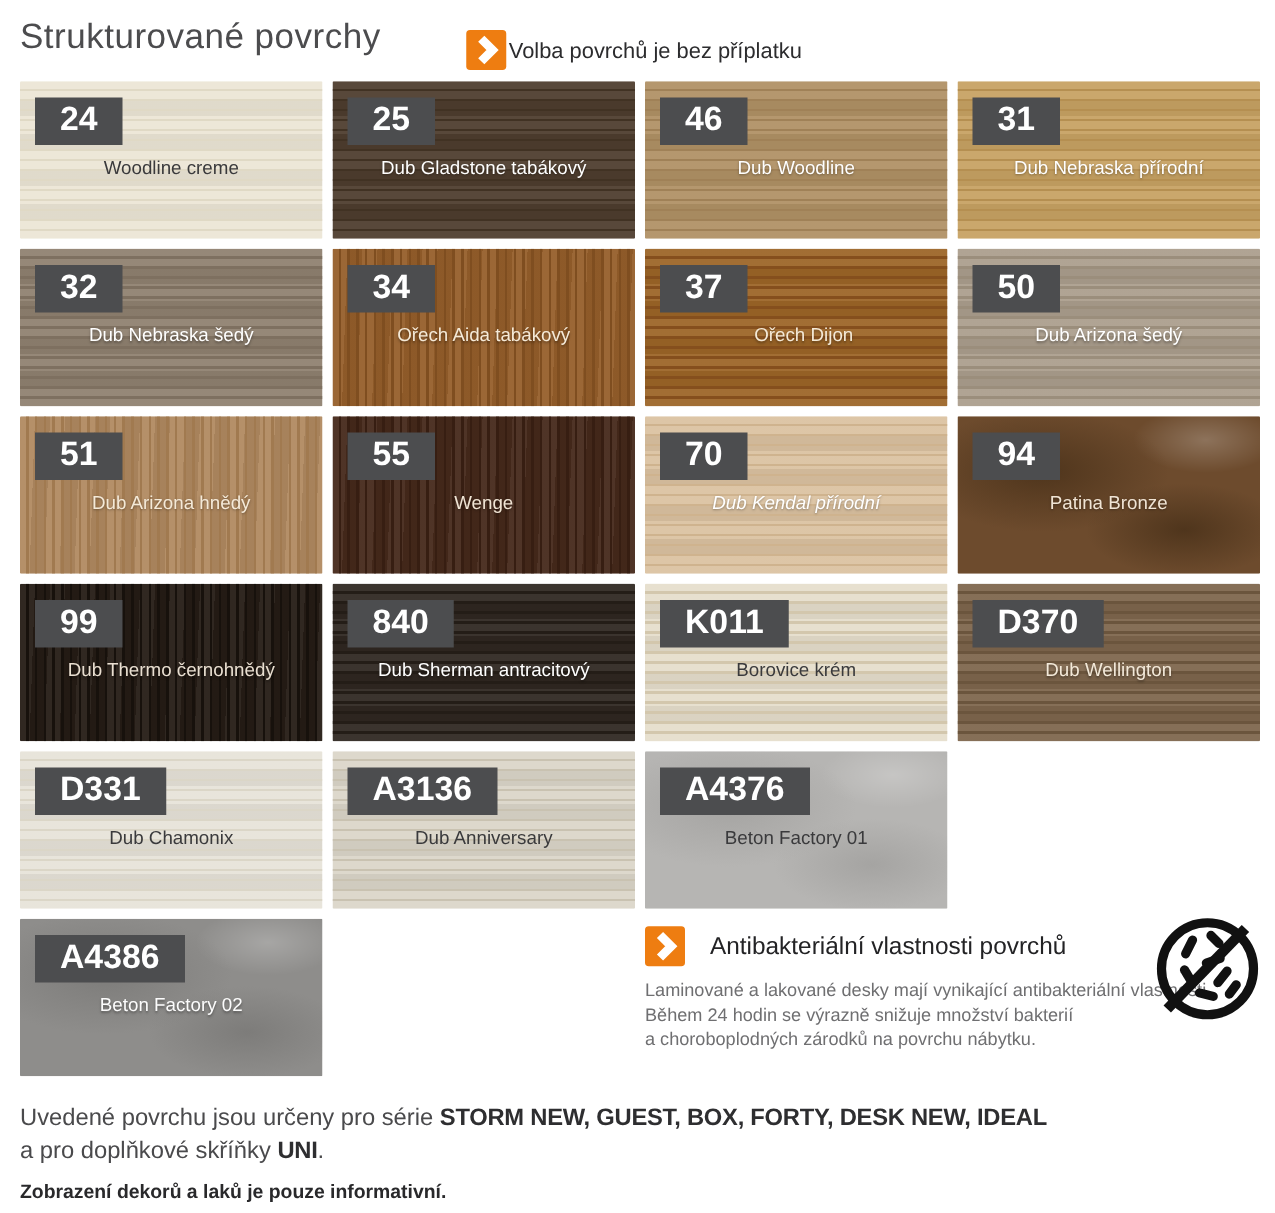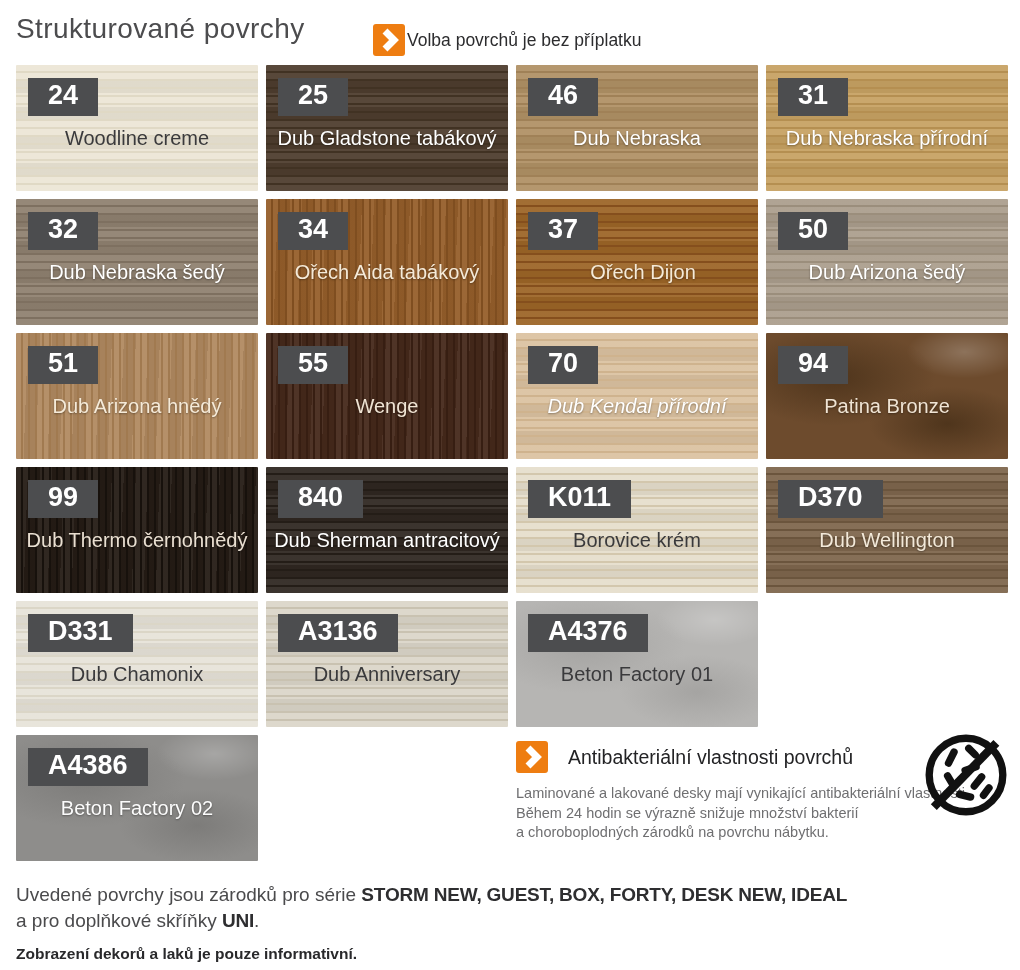--- a/index.html
+++ b/index.html
@@ -57,21 +57,21 @@
       radial-gradient(ellipse 40% 35% at 82% 15%, rgba(255,255,255,.22), rgba(0,0,0,0) 60%);
   }
   .code-badge{
     position:absolute;left:12px;top:13px;
     background:#4c4d4f;color:#fff;
     font-size:27px;font-weight:600;line-height:1;
     padding:4px 20px 7px;
   }
   .tile-label{
     position:absolute;left:0;right:0;top:62px;
-    text-align:center;font-size:20px;line-height:1.1;
+    text-align:center;font-size:15px;line-height:1.1;
   }
   .tile-label.lt{text-shadow:0 1px 2px rgba(0,0,0,.35);}
 
   
   .tile:nth-child(20){grid-row:6;grid-column:1;}
   .tile:nth-child(21){grid-row:6;grid-column:2;}
   #info-cell{grid-row:6;grid-column:3 / 5;position:relative;padding-top:6px;}
 
   
   .info-head{display:flex;align-items:center;gap:20px;}
@@ -116,21 +116,21 @@
     <div class="tile tex-wood-h" style="--b: #ece6d6; --g: #e0d9c5;">
         <span class="code-badge">24</span>
         <span class="tile-label" style="color: rgb(58, 58, 60);">Woodline creme</span>
       </div>
       <div class="tile tex-wood-h" style="--b: #4e3d2e; --g: #413223;">
         <span class="code-badge">25</span>
         <span class="tile-label lt" style="color: rgb(255, 255, 255);">Dub Gladstone tabákový</span>
       </div>
       <div class="tile tex-wood-h" style="--b: #b09165; --g: #a08157;">
         <span class="code-badge">46</span>
-        <span class="tile-label lt" style="color: rgb(255, 255, 255);">Dub Nebraska</span>
+        <span class="tile-label lt" style="color: rgb(255, 255, 255);">Dub Woodline</span>
       </div>
       <div class="tile tex-wood-h" style="--b: #c7a263; --g: #b58f51;">
         <span class="code-badge">31</span>
         <span class="tile-label lt" style="color: rgb(255, 255, 255);">Dub Nebraska přírodní</span>
       </div>
       <div class="tile tex-wood-h" style="--b: #8f8170; --g: #7e7060;">
         <span class="code-badge">32</span>
         <span class="tile-label lt" style="color: rgb(255, 255, 255);">Dub Nebraska šedý</span>
       </div>
       <div class="tile tex-wood-v" style="--b: #965f2b; --g: #7f4e20;">
@@ -215,17 +215,17 @@
           <line x1="83" y1="15" x2="15" y2="85" stroke-width="9" stroke-linecap="butt"></line>
         </g>
       </svg>
       <p class="info-body">Laminované a lakované desky mají vynikající antibakteriální vlastnosti.
 Během 24 hodin se výrazně snižuje množství bakterií
 a choroboplodných zárodků na povrchu nábytku.</p>
     </div>
   </div>
 
   <div class="footer">
-    <p class="footer-series"><span>Uvedené povrchy jsou zárodků pro série </span><span class="series">STORM NEW, GUEST, BOX, FORTY, DESK NEW, IDEAL</span><br><span>a pro doplňkové skříňky </span><span class="series">UNI</span><span>.</span></p>
+    <p class="footer-series"><span>Uvedené povrchu jsou určeny pro série </span><span class="series">STORM NEW, GUEST, BOX, FORTY, DESK NEW, IDEAL</span><br><span>a pro doplňkové skříňky </span><span class="series">UNI</span><span>.</span></p>
     <p class="footer-note">Zobrazení dekorů a laků je pouze informativní.</p>
   </div>
 
 </div>
 
 </body></html>

